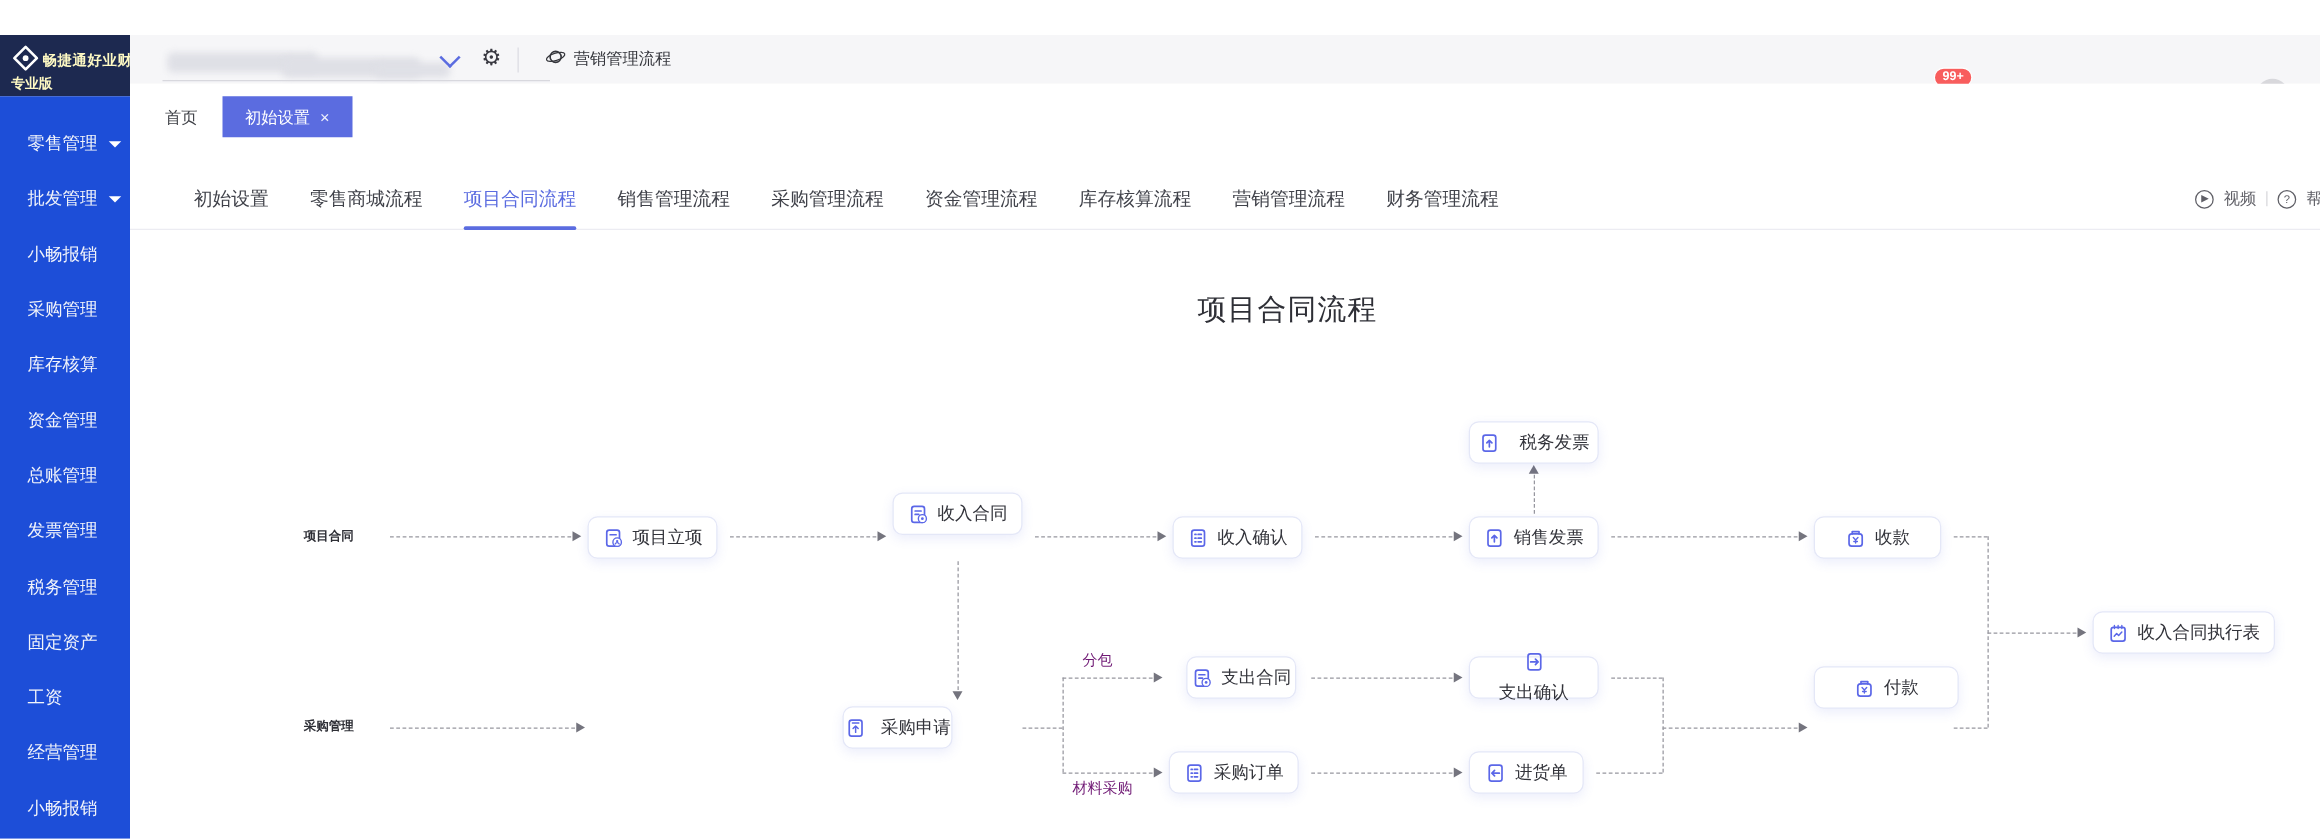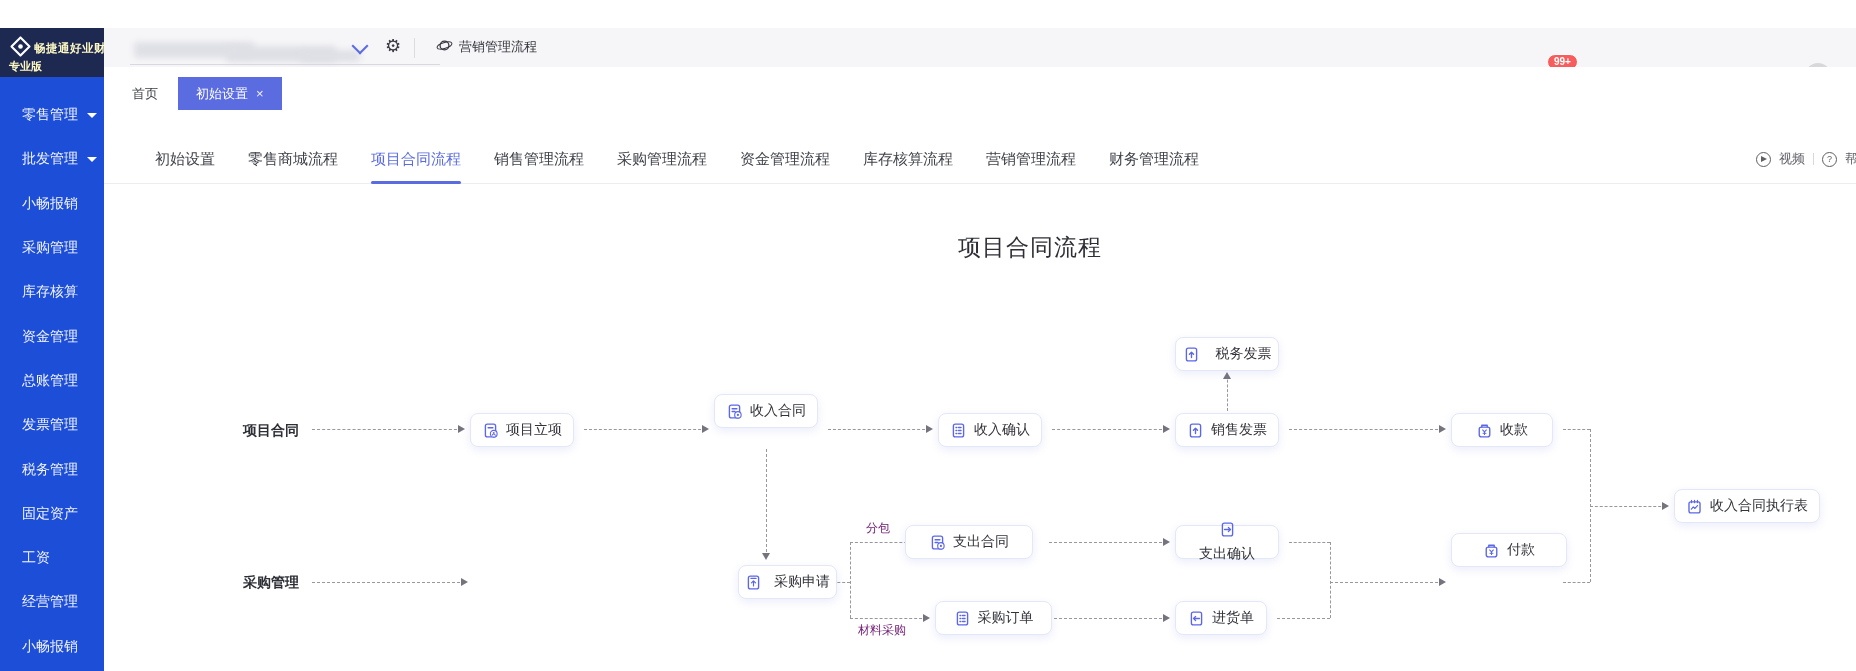--- a/index.html
+++ b/index.html
@@ -51,21 +51,21 @@
            padding-left:51px;box-sizing:border-box;border-bottom:1px solid #ececf2;}
   .subtab{font-size:15px;color:#40424a;cursor:pointer;position:relative;height:48px;display:flex;align-items:center;white-space:nowrap;}
   .subtab.active{color:#5b6ce0;}
   .subtab.active::after{content:"";position:absolute;left:0;right:0;bottom:0;height:3px;background:#5b6ce0;border-radius:2px;}
   .subtab-right{position:absolute;left:1756px;top:150px;display:flex;align-items:center;gap:8px;font-size:13px;color:#5f5f66;white-space:nowrap;}
   .ring{width:15px;height:15px;border:1.4px solid #5f5f66;border-radius:50%;display:inline-flex;align-items:center;justify-content:center;font-size:9px;box-sizing:border-box;}
   .play{width:0;height:0;border-left:6px solid #5f5f66;border-top:3.5px solid transparent;border-bottom:3.5px solid transparent;margin-left:1px;}
   .vdiv3{width:1px;height:12px;background:#d8d8dc;}
   
   .flow-title{position:absolute;left:1030px;top:232px;transform:translateX(-50%);font-size:23px;color:#2e2f36;font-weight:500;letter-spacing:1px;white-space:nowrap;}
-  .lane-label{position:absolute;font-size:14px;font-weight:bold;color:#2e2f36;white-space:nowrap;}
+  .lane-label{position:absolute;font-size:10px;font-weight:bold;color:#2e2f36;white-space:nowrap;}
   .node{position:absolute;height:34px;background:#fff;border:1px solid #e4e7f7;border-radius:8px;
         box-shadow:0 3px 9px rgba(90,105,225,.12);display:flex;align-items:center;justify-content:center;gap:7px;
         font-size:14px;color:#32333a;box-sizing:border-box;cursor:pointer;white-space:nowrap;}
   .nico{width:17px;height:17px;flex:0 0 17px;}
   .nico .st{fill:none;stroke:#5b67e8;stroke-width:1.6;stroke-linecap:round;stroke-linejoin:round;}
   .nico .bw{fill:#fff;stroke:#5b67e8;stroke-width:1.3;}
   .nico .fl{fill:#5b67e8;stroke:none;}
   .dash-h{position:absolute;height:0;border-top:1.5px dashed #97979f;}
   .dash-v{position:absolute;width:0;border-left:1.5px dashed #97979f;}
   .ah-r::after{content:"";position:absolute;right:-3px;top:-5px;border-left:7px solid #74747e;border-top:4px solid transparent;border-bottom:4px solid transparent;}
@@ -302,44 +302,44 @@
   <span>收款</span>
 </div>
 <div class="node" style="left:1175px;top:337px;width:104px;gap:16px;">
   <svg class="nico" viewBox="0 0 20 20">
       <rect class="st" x="4" y="2.5" width="12" height="15" rx="2.3"></rect>
       <path class="st" d="M10 13.5V7.5M7.6 9.8L10 7.4l2.4 2.4"></path>
     </svg>
   <span>税务发票</span>
 </div>
 
-<div class="node" style="left:738px;top:565px;width:99px;gap:12px;">
+<div class="node" style="left:674px;top:565px;width:88px;gap:12px;">
   <svg class="nico" viewBox="0 0 20 20">
       <rect class="st" x="4" y="2.5" width="12" height="15" rx="2.3"></rect>
       <path class="st" d="M10 14V8M7.6 10.4L10 8l2.4 2.4M7 5.2h6" style="stroke-width:1.4"></path>
     </svg>
   <span>采购申请</span>
 </div>
-<div class="node" style="left:905px;top:525px;width:128px;">
+<div class="node" style="left:949px;top:525px;width:88px;">
   <svg class="nico" viewBox="0 0 20 20">
       <rect class="st" x="4" y="2.5" width="12" height="15" rx="2.3"></rect>
       <path class="st" d="M7.2 6.8h5.6M7.2 10h3.4"></path>
       <circle class="bw" cx="14" cy="14" r="3.8"></circle>
       <circle class="fl" cx="14" cy="14" r="1.3"></circle>
     </svg>
   <span>支出合同</span>
 </div>
 <div class="node" style="left:1175px;top:525px;width:104px;flex-direction:column;">
   <svg class="nico" viewBox="0 0 20 20">
       <rect class="st" x="4" y="2.5" width="12" height="15" rx="2.3"></rect>
       <path class="st" d="M6.5 10h7M11 7.5L13.5 10 11 12.5"></path>
     </svg>
   <span>支出确认</span>
 </div>
-<div class="node" style="left:935px;top:601px;width:117px;">
+<div class="node" style="left:935px;top:601px;width:104px;">
   <svg class="nico" viewBox="0 0 20 20">
       <rect class="st" x="4" y="2.5" width="12" height="15" rx="2.3"></rect>
       <path class="st" d="M7 6.5h1M10 6.5h3M7 10h1M10 10h3M7 13.5h1M10 13.5h3"></path>
     </svg>
   <span>采购订单</span>
 </div>
 <div class="node" style="left:1175px;top:601px;width:92px;">
   <svg class="nico" viewBox="0 0 20 20">
       <rect class="st" x="4" y="2.5" width="12" height="15" rx="2.3"></rect>
       <path class="st" d="M13.5 10h-7M9 7.5L6.5 10 9 12.5"></path>

